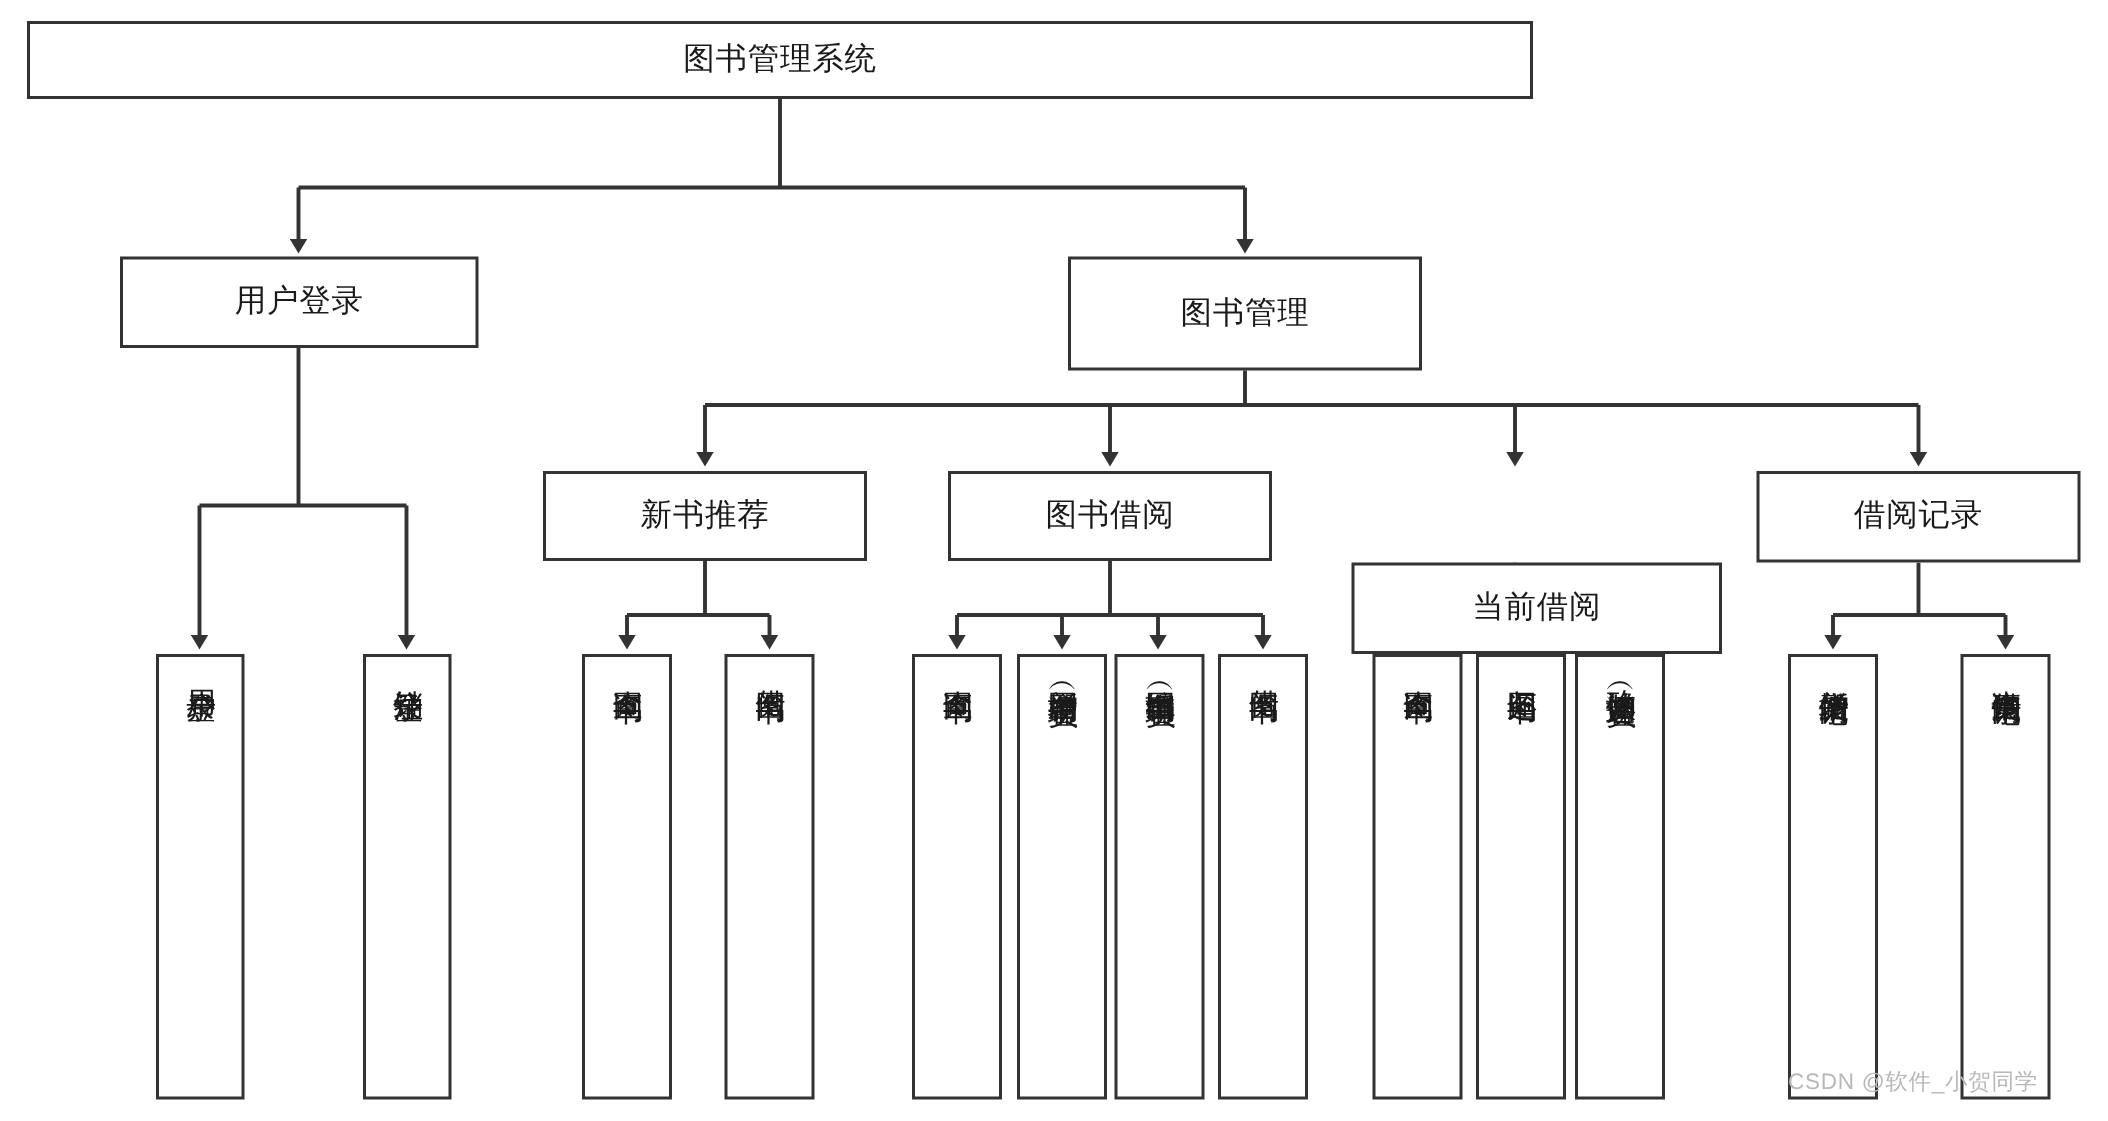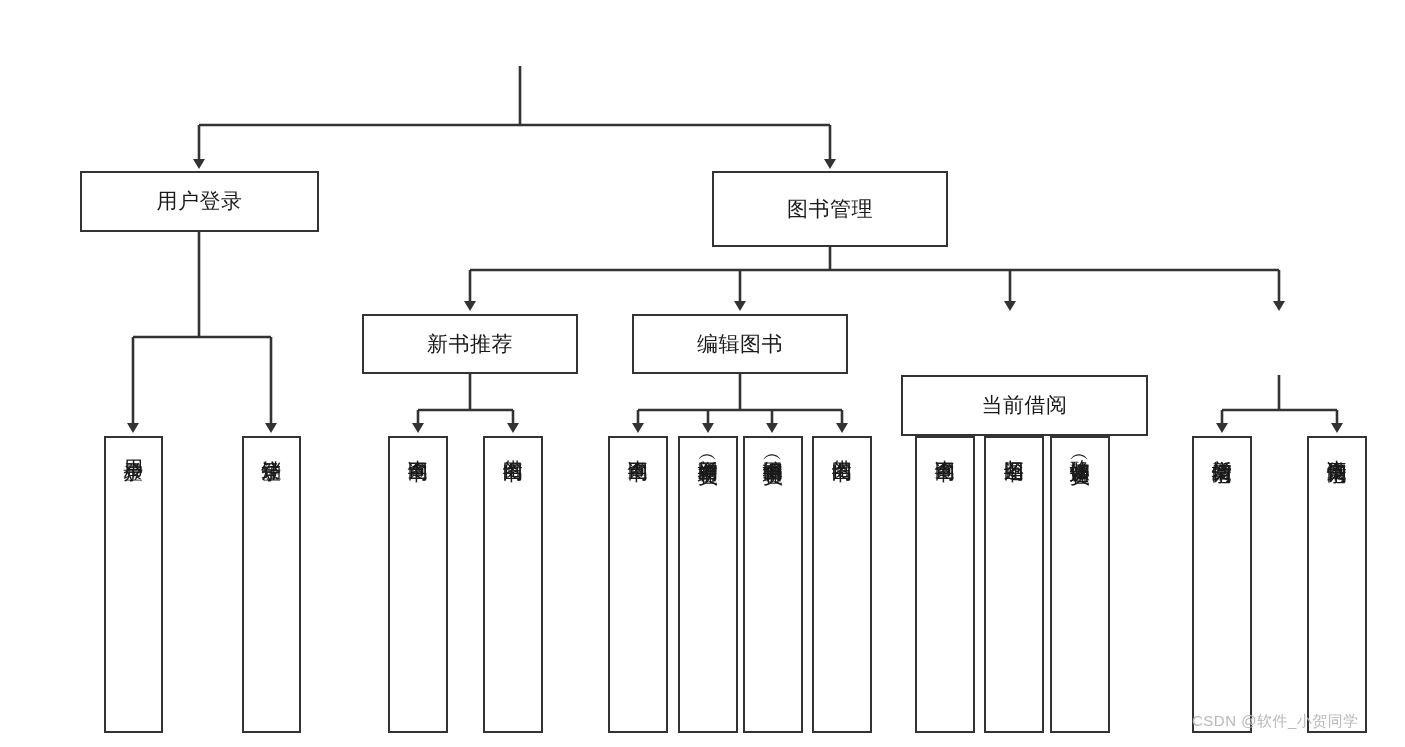--- a/index.html
+++ b/index.html
@@ -115,36 +115,42 @@
       <path d="M1013,410 L1013,424" marker-end="url(#arrow)"></path>
       <path d="M1080,410 L1080,424" marker-end="url(#arrow)"></path>
 
       <path d="M1279,375 L1279,410"></path>
       <path d="M1222,410 L1337,410"></path>
       <path d="M1222,410 L1222,424" marker-end="url(#arrow)"></path>
       <path d="M1337,410 L1337,424" marker-end="url(#arrow)"></path>
     </g>
   </svg>
 
+  <div class="node root" style="left:18px; top:14px; width:1004px; height:52px;">
+    <span class="node-label">图书管理系统</span>
+  </div>
 
   <div class="node" style="left:80px; top:171px; width:239px; height:61px;">
     <span class="node-label">用户登录</span>
   </div>
   <div class="node" style="left:712px; top:171px; width:236px; height:76px;">
     <span class="node-label">图书管理</span>
   </div>
 
   <div class="node" style="left:362px; top:314px; width:216px; height:60px;">
     <span class="node-label">新书推荐</span>
   </div>
   <div class="node" style="left:632px; top:314px; width:216px; height:60px;">
-    <span class="node-label">编辑图书</span>
+    <span class="node-label">图书借阅</span>
   </div>
   <div class="node" style="left:901px; top:331px; width:247px; height:61px;margin-top:44px;">
     <span class="node-label">当前借阅</span>
+  </div>
+  <div class="node" style="left:1171px; top:314px; width:216px; height:61px;">
+    <span class="node-label">借阅记录</span>
   </div>
 
   <div class="node leaf" style="left:104px; top:436px; width:59px; height:297px;">
     <span class="node-label">用户登录</span>
   </div>
   <div class="node leaf" style="left:242px; top:436px; width:59px; height:297px;">
     <span class="node-label">注销登录</span>
   </div>
 
   <div class="node leaf" style="left:388px; top:436px; width:60px; height:297px;">

